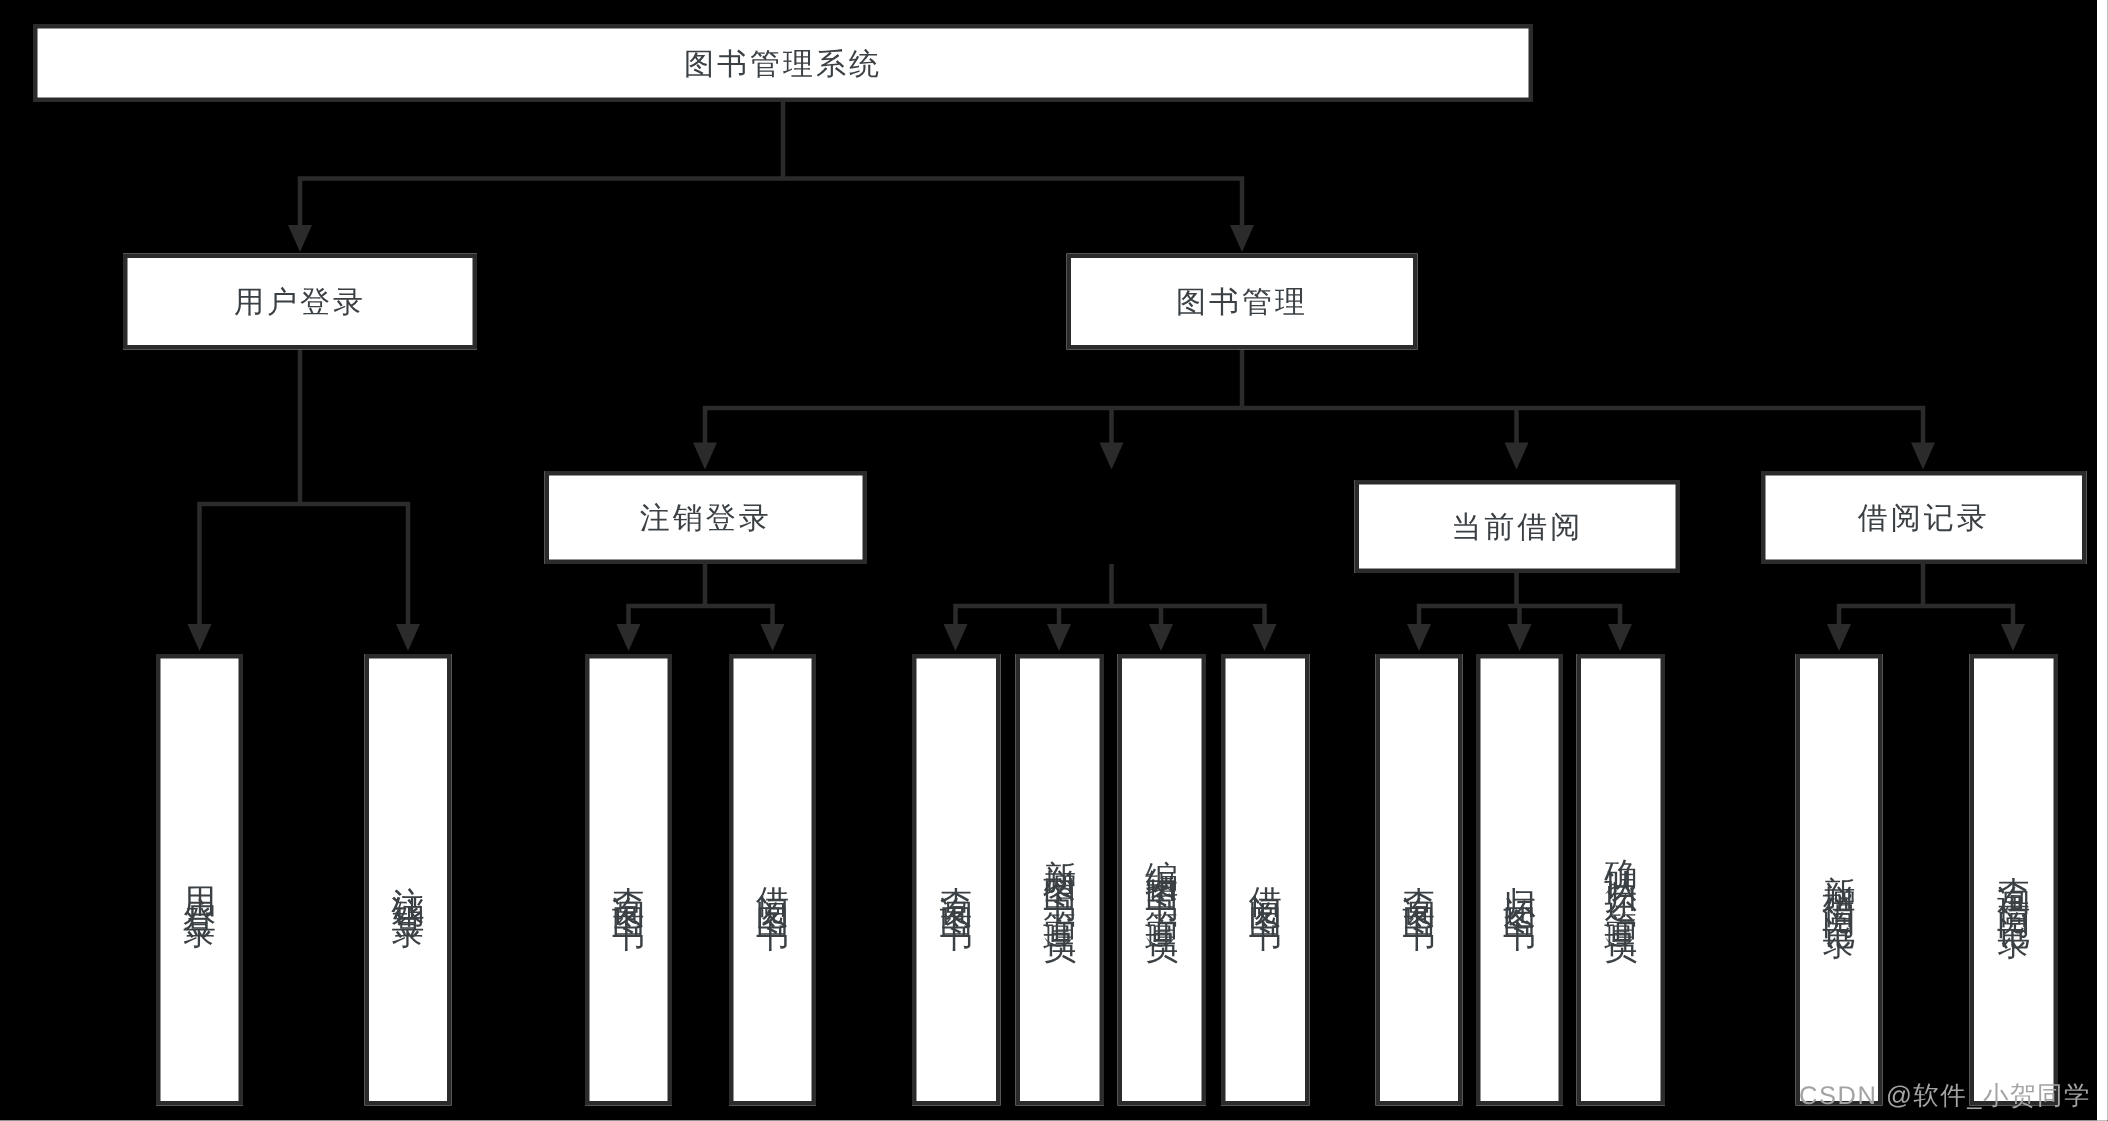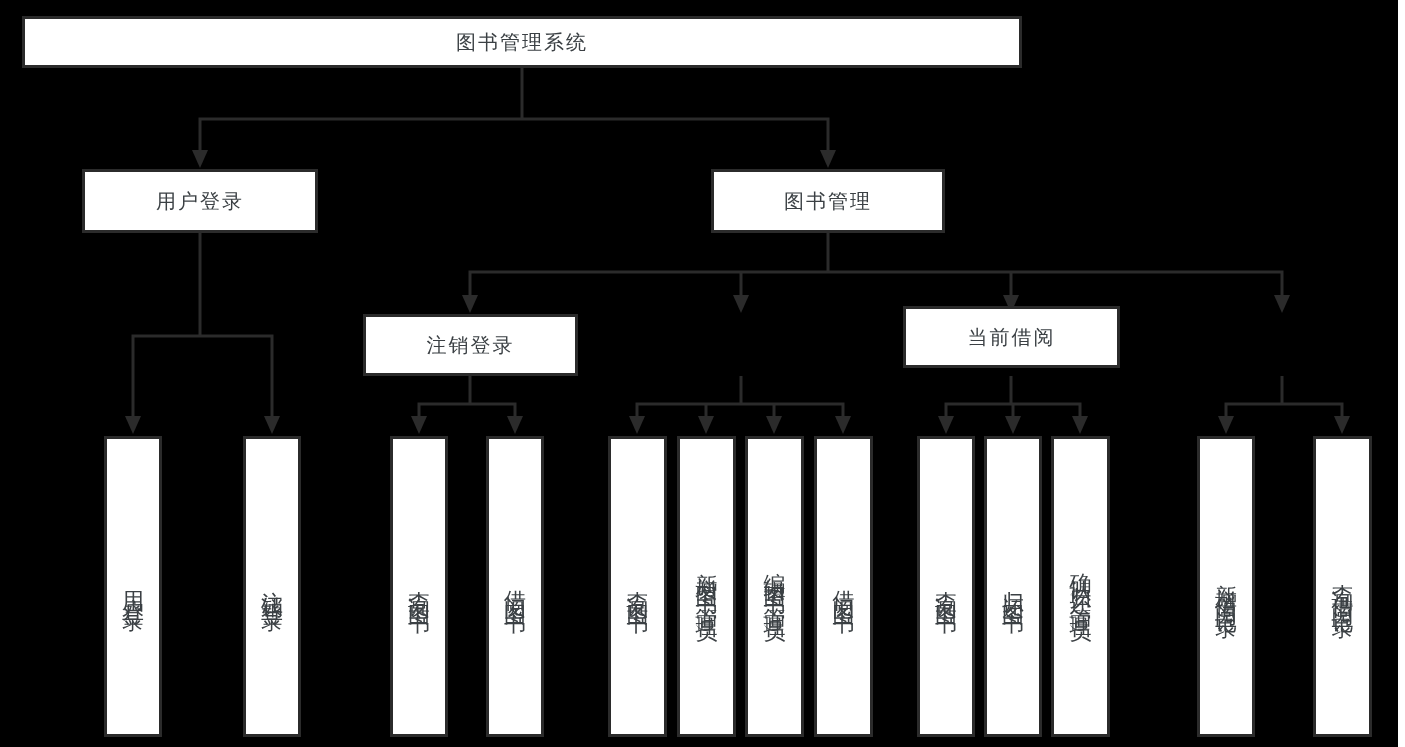--- a/index.html
+++ b/index.html
@@ -69,33 +69,35 @@
       <polygon points="1334,416 1350,416 1342,434"></polygon>
     </g>
   </svg>
 
   <div class="node h" style="left:22px; top:16px; width:1000px; height:52px;">图书管理系统</div>
 
   <div class="node h" style="left:82px; top:169px; width:236px; height:64px;">用户登录</div>
   <div class="node h" style="left:711px; top:169px; width:234px; height:64px;text-align:right;">图书管理</div>
 
   <div class="node h" style="left:363px; top:314px; width:215px; height:62px;">注销登录</div>
-  <div class="node h" style="left:903px; top:306px; width:217px; height:62px;">当前借阅</div>
+  <div class="node h" style="left:903px; top:320px; width:217px; height:62px;">当前借阅</div>
+  <div class="node h" style="left:1174px; top:314px; width:217px; height:62px;">借阅记录</div>
 
   <div class="node v" style="left:104px; top:436px; width:58px; height:301px;">用户登录</div>
   <div class="node v" style="left:243px; top:436px; width:58px; height:301px;">注销登录</div>
 
   <div class="node v" style="left:390px; top:436px; width:58px; height:301px;">查询图书</div>
   <div class="node v" style="left:486px; top:436px; width:58px; height:301px;">借阅图书</div>
 
   <div class="node v" style="left:608px; top:436px; width:59px; height:301px;">查询图书</div>
   <div class="node v" style="left:677px; top:436px; width:59px; height:301px;">新增图书（管理员）</div>
   <div class="node v" style="left:745px; top:436px; width:59px; height:301px;">编辑图书（管理员）</div>
   <div class="node v" style="left:814px; top:436px; width:59px; height:301px;">借阅图书</div>
 
   <div class="node v" style="left:917px; top:436px; width:58px; height:301px;">查询图书</div>
   <div class="node v" style="left:984px; top:436px; width:58px; height:301px;">归还图书</div>
   <div class="node v" style="left:1051px; top:436px; width:59px; height:301px;">确认归还（管理员）</div>
 
   <div class="node v" style="left:1197px; top:436px; width:58px; height:301px;">新增借阅记录</div>
   <div class="node v" style="left:1313px; top:436px; width:59px; height:301px;">查询借阅记录</div>
 
+  <div class="watermark">CSDN @软件_小贺同学</div>
 </div>
 
 </body></html>

